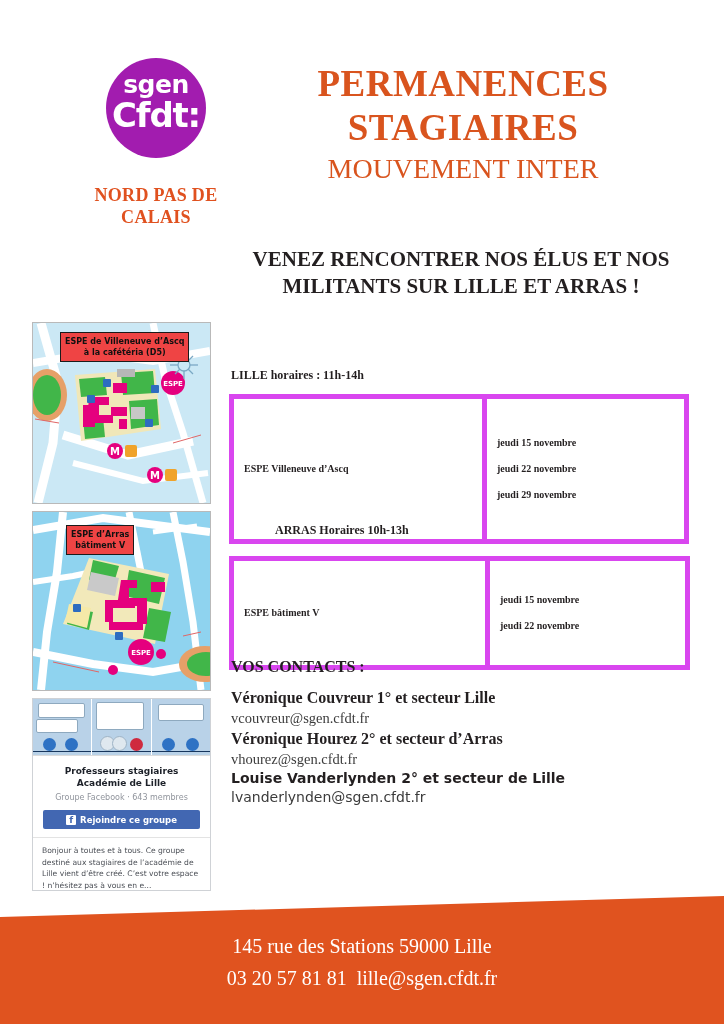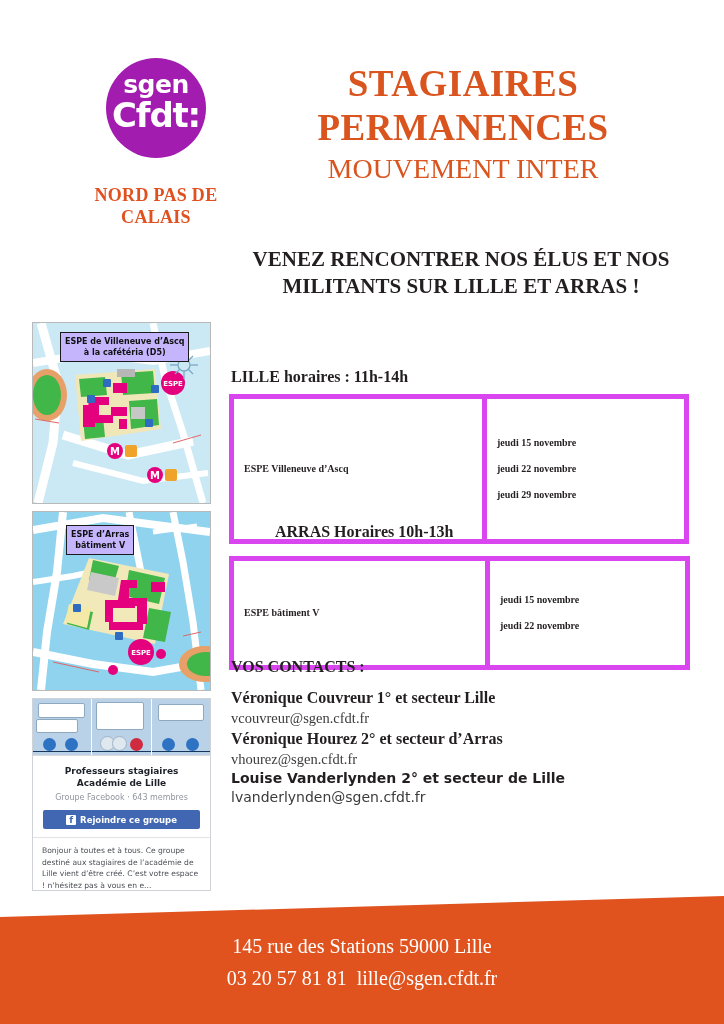--- a/index.html
+++ b/index.html
@@ -106,21 +106,21 @@
     font-size: 21px;
     line-height: 27px;
     color: #231f20;
   }
 
   
   .sect-heading {
     position: absolute;
     font-family: "Liberation Serif", serif;
     font-weight: bold;
-    font-size: 16px;
+    font-size: 12px;
     color: #231f20;
   }
   #lille-heading { left: 231px; top: 368px; }
   #arras-heading { left: 231px; top: 523px; margin-left: 44px; }
 
   table.sched {
     position: absolute;
     border-collapse: collapse;
     table-layout: fixed;
   }
@@ -210,21 +210,21 @@
     position: absolute;
     border: 1px solid #b9b9b9;
     overflow: hidden;
     background: #cfeaf6;
   }
   #map-lille { left: 32px; top: 322px; width: 177px; height: 180px; }
   #map-arras { left: 32px; top: 511px; width: 177px; height: 178px; }
   .map-svg { display: block; width: 100%; height: 100%; }
   .map-label {
     position: absolute;
-    background: #c4b5fd;
+    background: #ef4444;
     border: 1px solid #1b1b1b;
     font-family: "DejaVu Sans", sans-serif;
     font-weight: bold;
     font-size: 8px;
     line-height: 11px;
     color: #111111;
     text-align: center;
     padding: 3px 4px;
     white-space: nowrap;
   }
@@ -339,22 +339,22 @@
   <div class="logo-block">
     <div class="logo-circle">
       <div class="logo-sgen">sgen</div>
       <div class="logo-cfdt">Cfdt:</div>
     </div>
     <div class="logo-region" style="white-space:pre-line">NORD PAS DE
 CALAIS</div>
   </div>
 
   <div class="title-block">
+    <div class="title-main">PERMANENCES</div>
     <div class="title-main">STAGIAIRES</div>
-    <div class="title-main">PERMANENCES</div>
     <div class="title-sub">MOUVEMENT INTER</div>
   </div>
 
   <div class="invite">VENEZ RENCONTRER NOS ÉLUS ET NOS MILITANTS SUR LILLE ET ARRAS !</div>
 
   <div class="sect-heading" id="lille-heading">LILLE horaires : 11h-14h</div>
   <table class="sched" id="table-lille">
     <tbody>
         <tr>
       <td class="place">ESPE Villeneuve d’Ascq</td>

